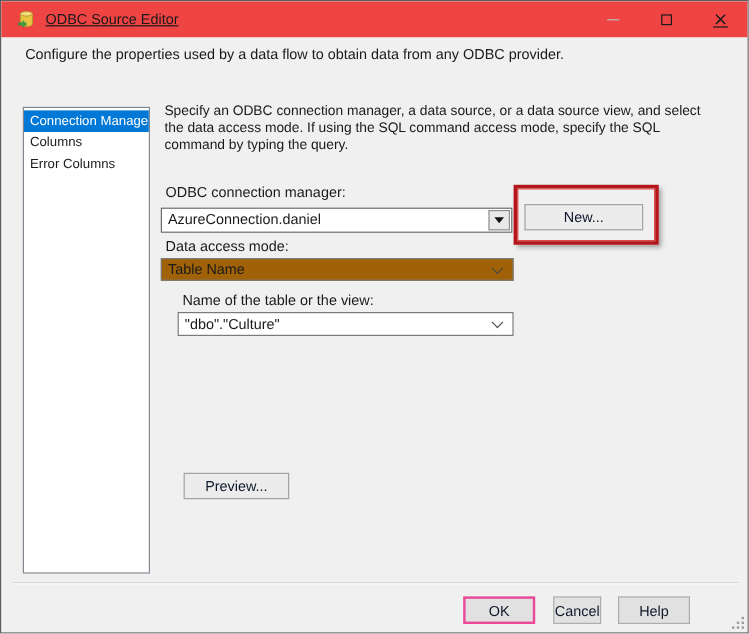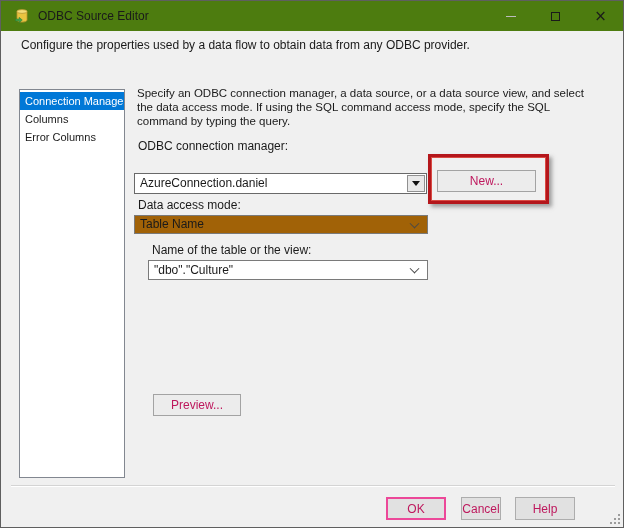--- a/index.html
+++ b/index.html
@@ -3,21 +3,21 @@
 <meta charset="utf-8">
 <style>
   html,body{margin:0;padding:0;background:#d9d9d9;}
   *{box-sizing:border-box;}
   #window{
     position:relative;width:624px;height:528px;
     background:#f0f0f0;border:1px solid #5f5f5f;
     font-family:"Liberation Sans",sans-serif;color:#1a1a1a;overflow:hidden;
   }
   
-  .titlebar{position:absolute;top:0;left:0;right:0;height:30px;background:#4d7c0f;display:flex;align-items:center;}
+  .titlebar{position:absolute;top:0;left:0;right:0;height:30px;background:#ef4444;display:flex;align-items:center;text-decoration:underline;}
   .title-icon{margin-left:13px;width:16px;height:16px;flex:0 0 auto;}
   .title-text{margin-left:8px;font-size:12px;white-space:nowrap;}
   .win-controls{margin-left:auto;display:flex;height:100%;}
   .win-btn{width:45px;height:100%;display:flex;align-items:center;justify-content:center;}
   .glyph-min{width:10px;height:1px;background:#bdbdbd;}
   .glyph-max{width:9px;height:9px;border:1px solid #1a1a1a;background:transparent;}
   .glyph-close{font-size:15px;color:#1a1a1a;line-height:1;font-family:"DejaVu Sans",sans-serif;}
   
   .desc{position:absolute;left:20px;top:37px;font-size:12px;}
   
@@ -31,21 +31,21 @@
   
   .combo1{position:absolute;left:133px;top:172px;width:293px;height:21px;background:#ffffff;border:1px solid #696969;font-size:12px;line-height:19px;padding-left:5px;white-space:nowrap;}
   .combo1-btn{position:absolute;top:1px;right:1px;bottom:1px;width:18px;background:#e9e9e9;border:1px solid #909090;display:flex;align-items:center;justify-content:center;}
   .tri-down{width:0;height:0;border-left:4px solid transparent;border-right:4px solid transparent;border-top:5px solid #111;}
   
   .combo-flat{position:absolute;font-size:12px;border:1px solid #7a7a7a;padding-left:5px;white-space:nowrap;}
   .combo-mode{left:133px;top:214px;width:294px;height:19px;background:#a16207;line-height:17px;}
   .combo-table{left:147px;top:259px;width:280px;height:20px;background:#ffffff;line-height:18px;}
   .chev{position:absolute;right:9px;top:50%;width:7px;height:7px;border-right:1.4px solid #4a4a4a;border-bottom:1.4px solid #4a4a4a;transform:translateY(-70%) rotate(45deg);}
   
-  .btn{position:absolute;background:#e1e1e1;border:1px solid #adadad;font-size:12px;font-family:"Liberation Sans",sans-serif;color:#be185d;display:flex;align-items:center;justify-content:center;cursor:default;}
+  .btn{position:absolute;background:#e1e1e1;border:1px solid #adadad;font-size:12px;font-family:"Liberation Sans",sans-serif;color:#0f172a;display:flex;align-items:center;justify-content:center;cursor:default;}
   .btn-new{left:436px;top:169px;width:99px;height:22px;background:#ececec;border-color:#a3a3a3;}
   .btn-preview{left:152px;top:393px;width:88px;height:22px;background:#ececec;border-color:#a3a3a3;}
   .btn-ok{left:385px;top:496px;width:60px;height:23px;border:2px solid #ec4899;}
   .btn-cancel{left:460px;top:496px;width:40px;height:23px;}
   .btn-help{left:514px;top:496px;width:60px;height:23px;}
   
   .annotation{position:absolute;left:427px;top:153px;width:121px;height:50px;border:3px solid #b4161b;box-shadow:3px 3px 4px rgba(90,90,90,0.55), inset 0 0 0 1px #d94a43;}
   
   .separator{position:absolute;left:10px;right:8px;top:484px;height:2px;border-top:1px solid #d4d4d4;background:#ffffff;}
   
@@ -90,21 +90,21 @@
     <div class="side-item">Columns</div>
     <div class="side-item">Error Columns</div>
   </div>
 
   <div class="intro">
     <div>Specify an ODBC connection manager, a data source, or a data source view, and select</div>
     <div>the data access mode. If using the SQL command access mode, specify the SQL</div>
     <div>command by typing the query.</div>
   </div>
 
-  <div class="fld-label" style="left:137px;top:138px;">ODBC connection manager:</div>
+  <div class="fld-label" style="left:137px;top:152px;">ODBC connection manager:</div>
   <div class="combo1">
     <span>AzureConnection.daniel</span>
     <div class="combo1-btn">
       <div class="tri-down"></div>
     </div>
   </div>
   <div class="btn btn-new">New...</div>
   <div class="annotation"></div>
 
   <div class="fld-label" style="left:137px;top:197px;">Data access mode:</div>

